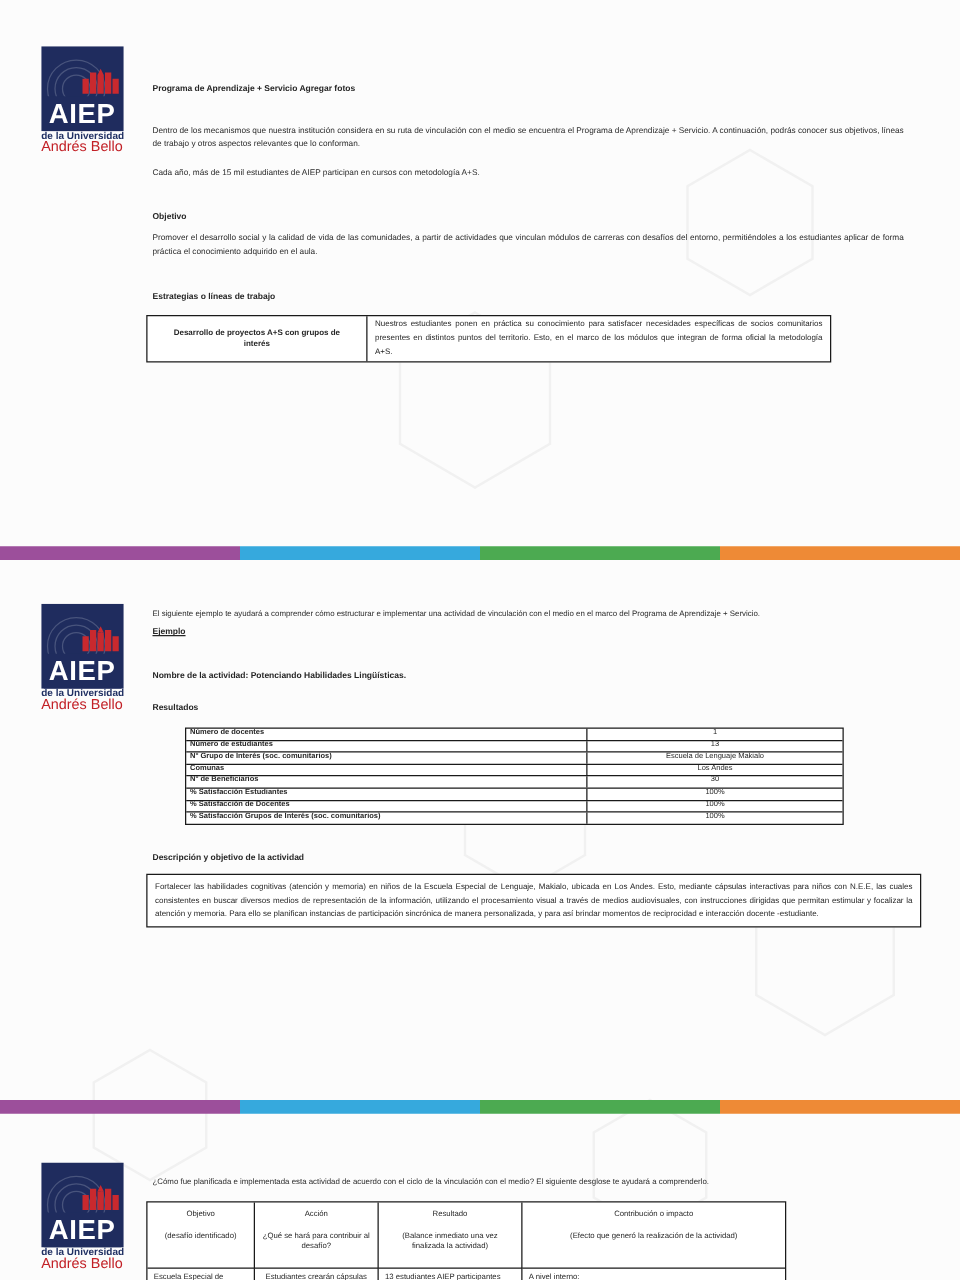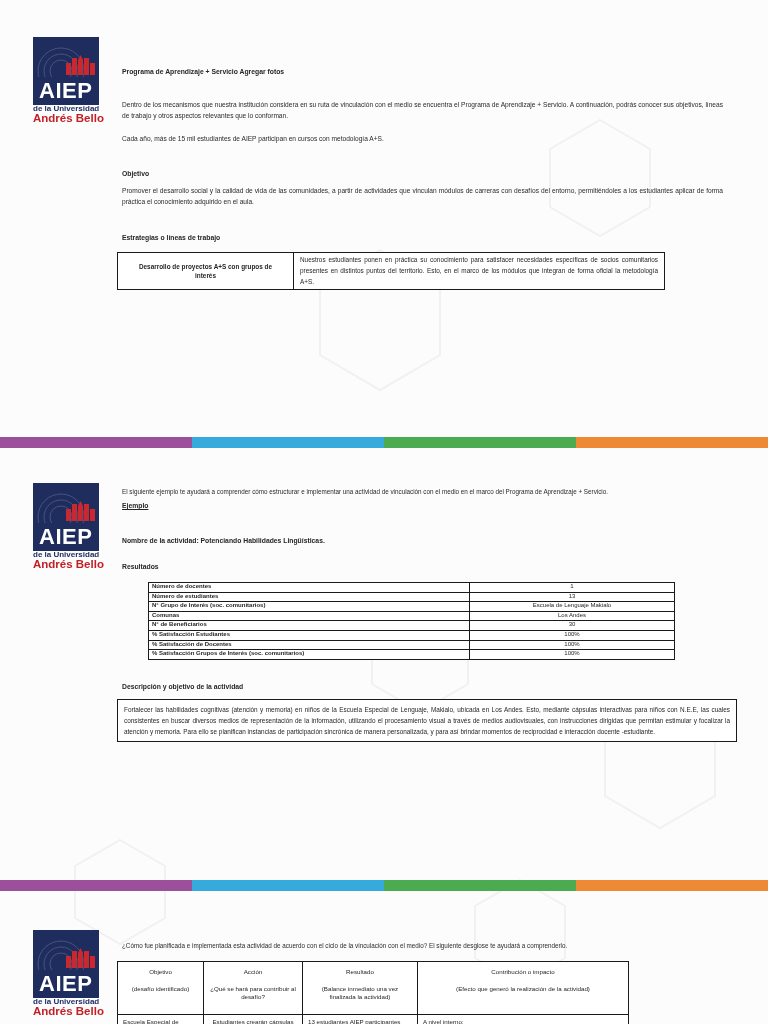--- a/index.html
+++ b/index.html
@@ -8,21 +8,21 @@
     background:#fcfcfc;color:#232323;
     font-family:"Liberation Sans",sans-serif;
   }
   .abs{position:absolute;}
   
   .watermark{position:absolute;inset:0;pointer-events:none;}
   
   .logo{position:absolute;left:33px;width:80px;}
   .logo svg{display:block;}
   .logo-l1{font-size:8px;font-weight:bold;color:#203063;letter-spacing:0px;margin-top:0;line-height:8px;}
-  .logo-l2{font-size:11.5px;font-weight:bold;color:#c22026;line-height:11px;}
+  .logo-l2{font-size:11.5px;font-weight:normal;color:#c22026;line-height:11px;}
   
   .h{font-weight:bold;font-size:6.8px;color:#262626;line-height:9px;}
   .t{font-size:6.6px;color:#2a2a2a;line-height:11px;text-align:justify;}
   .single{white-space:nowrap;text-align:left;}
   .underline{text-decoration:underline;}
   
   .tbl1{display:grid;grid-template-columns:176px 1fr;border:1px solid #1a1a1a;background:#fff;}
   .tbl1 .c1{border-right:1px solid #1a1a1a;display:flex;align-items:center;justify-content:center;
     text-align:center;font-weight:bold;font-size:6.4px;line-height:9px;padding:3px 14px;color:#262626;}
   .tbl1 .c2{font-size:6.4px;line-height:10.8px;text-align:justify;padding:2px 6px;color:#262626;}

